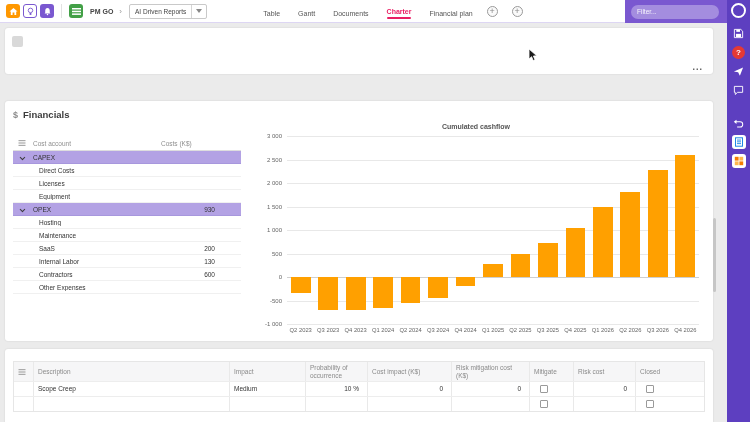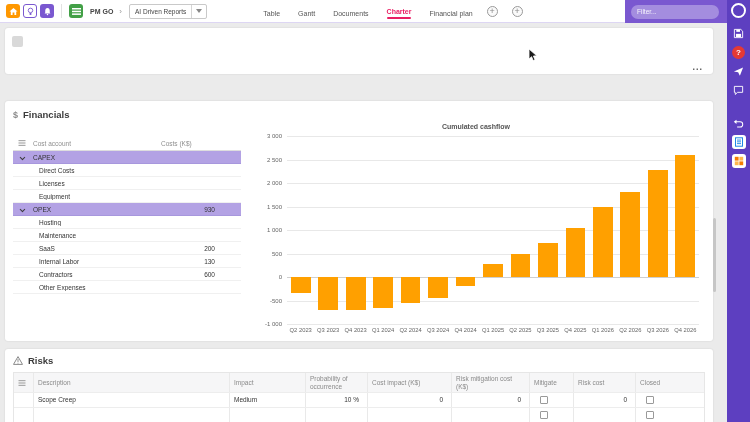--- a/index.html
+++ b/index.html
@@ -379,30 +379,20 @@
             <span>Q1 2026</span>
             <span>Q2 2026</span>
             <span>Q3 2026</span>
             <span>Q4 2026</span>
           </div>
       </div>
     </div>
   </div>
 
   <div class="card card-risks">
-    <div class="sec-header">
-      <span class="sec-icon">
-        <svg width="10" height="9" viewBox="0 0 10 9">
-            <path d="M5 0.6 L9.5 8.4 H0.5 Z" fill="none" stroke="#8a8a8a"></path>
-            <rect x="4.55" y="3" width="0.9" height="3" fill="#8a8a8a"></rect>
-            <rect x="4.55" y="6.7" width="0.9" height="0.9" fill="#8a8a8a"></rect>
-          </svg>
-      </span>
-      <span>Risks</span>
-    </div>
     <div class="risk-table">
         <div class="rk-row rk-head">
           <div class="rk-cell" style="width: 20px; flex: 0 0 auto;">
             <svg width="8" height="8" viewBox="0 0 8 8">
               <rect x="0.5" y="1" width="7" height="1.2" fill="#aaa"></rect>
               <rect x="0.5" y="3.4" width="7" height="1.2" fill="#aaa"></rect>
               <rect x="0.5" y="5.8" width="7" height="1.2" fill="#aaa"></rect>
             </svg>
           </div>
           <div class="rk-cell" style="width: 196px; flex: 0 0 auto;">Description</div>

